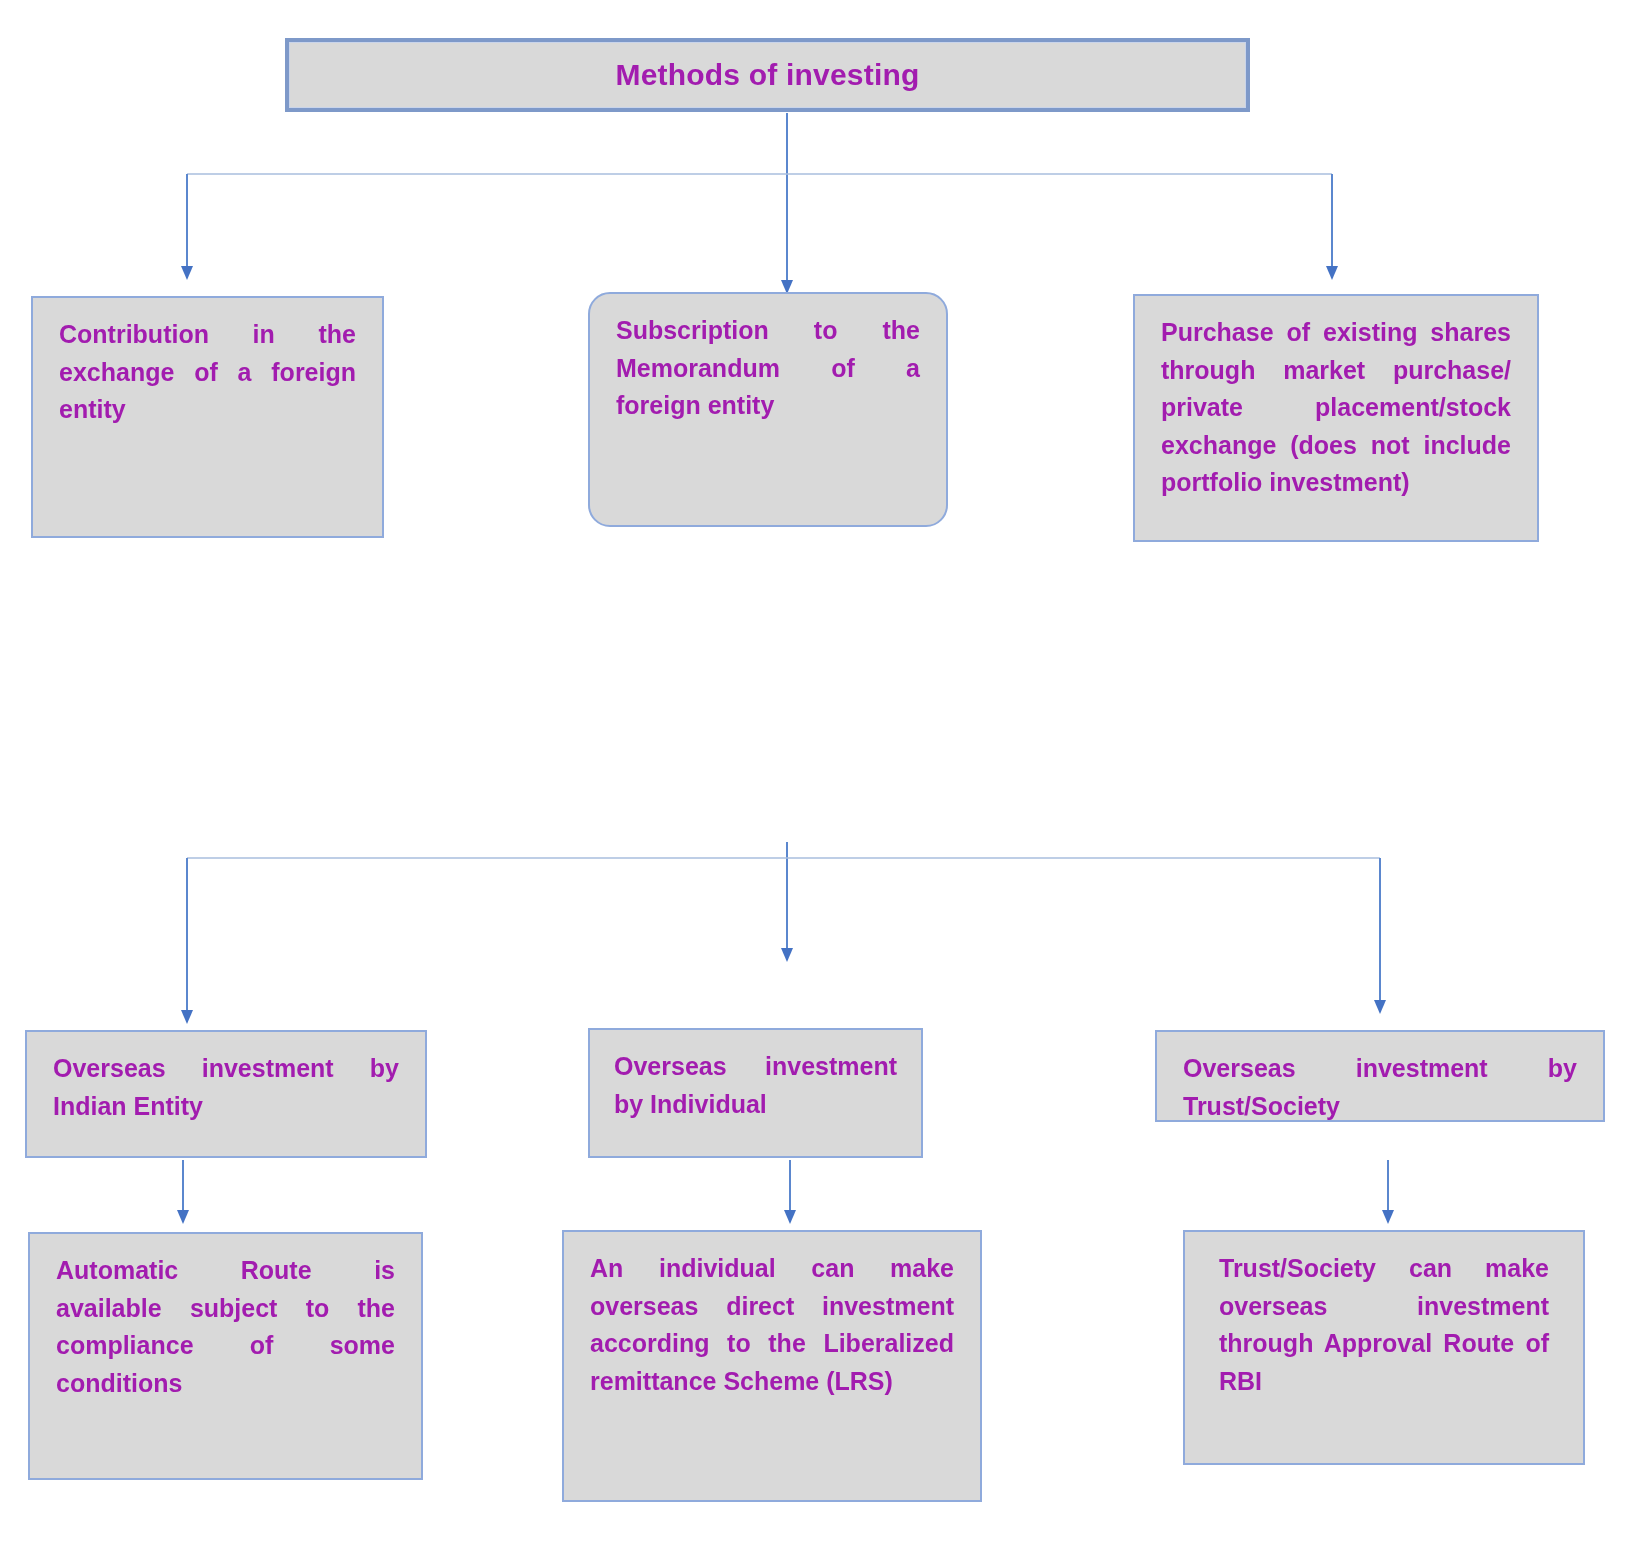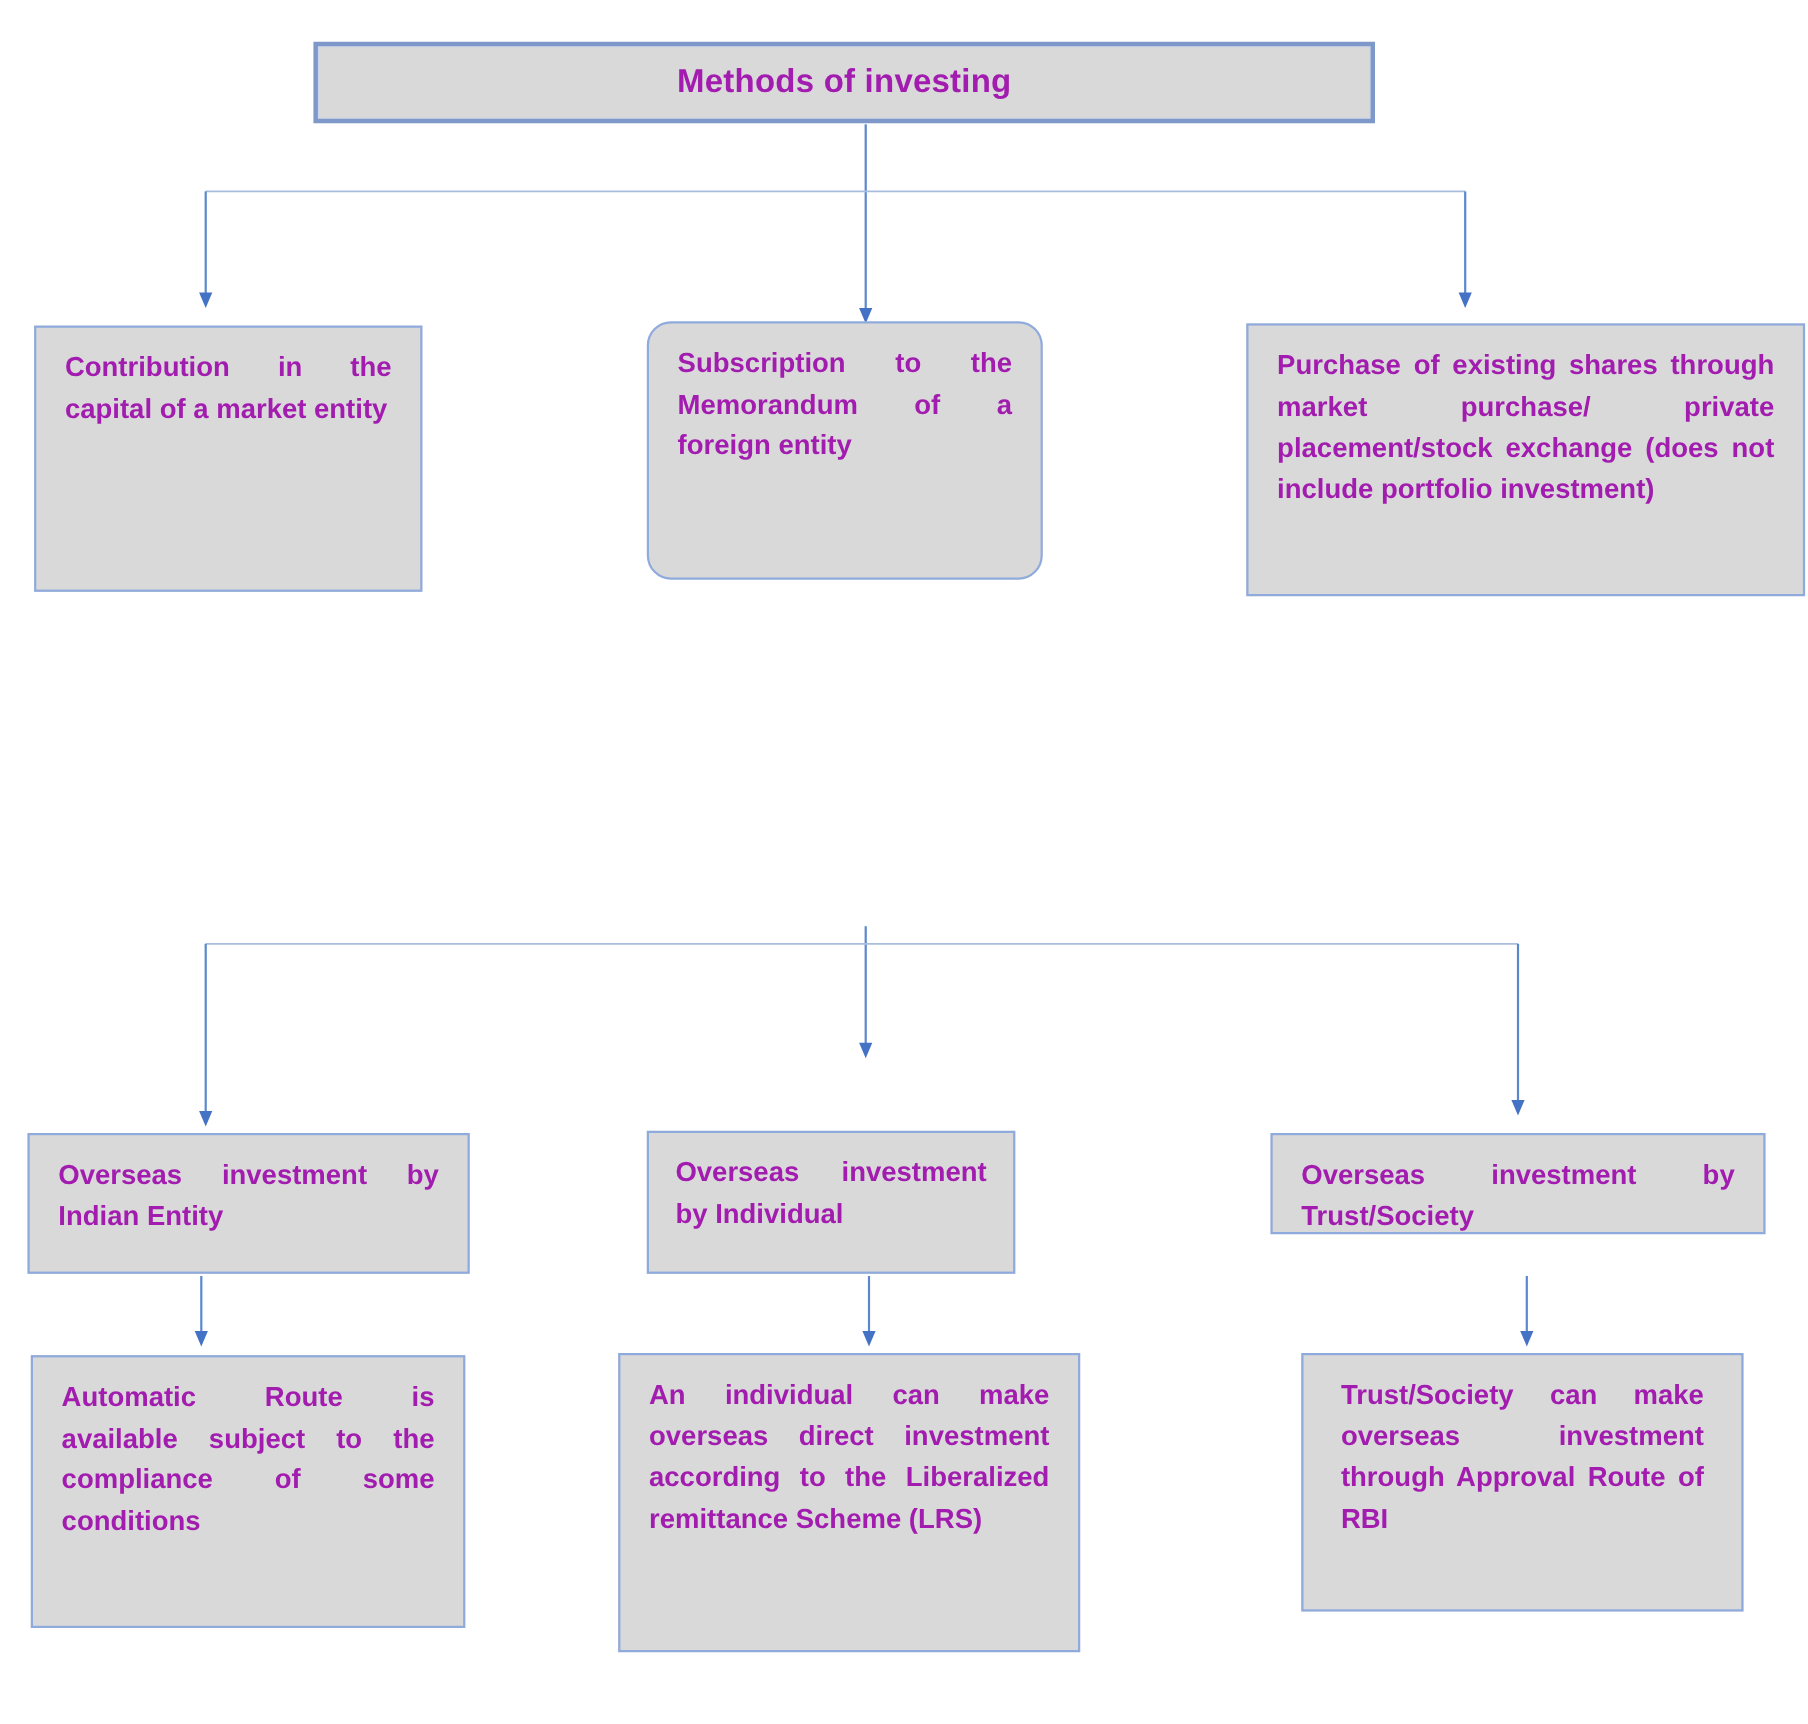--- a/index.html
+++ b/index.html
@@ -44,21 +44,21 @@
     font-size: 25px;
     line-height: 1.5;
     padding: 18px 26px;
     text-align: justify;
     hyphens: none;
   }
   
   #methods-title   { left: 285px;  top: 38px;   width: 965px; height: 74px; }
   #methods-box-1   { left: 31px;   top: 296px;  width: 353px; height: 242px; }
   #methods-box-2   { left: 588px;  top: 292px;  width: 360px; height: 235px; border-radius: 22px; }
-  #methods-box-3   { left: 1133px; top: 294px;  width: 508px; height: 248px; }
+  #methods-box-3   { left: 1133px; top: 294px;  width: 406px; height: 248px; }
   #investors-title { left: 278px;  top: 772px;  width: 942px; height: 70px; }
   #investor-box-1  { left: 25px;   top: 1030px; width: 402px; height: 128px; }
   #investor-box-2  { left: 588px;  top: 1028px; width: 335px; height: 130px; padding: 18px 24px; }
   #investor-box-3  { left: 1155px; top: 1030px; width: 450px; height: 92px; }
   #detail-box-1    { left: 28px;   top: 1232px; width: 395px; height: 248px; }
   #detail-box-2    { left: 562px;  top: 1230px; width: 420px; height: 272px; }
   #detail-box-3    { left: 1183px; top: 1230px; width: 402px; height: 235px; padding: 18px 34px; }
   .vline { stroke: #5b87ce; stroke-width: 2; }
   .hline { stroke: #a9bede; stroke-width: 1.6; }
   .ahead { fill: #4472c4; }
@@ -95,21 +95,21 @@
       <polygon class="ahead" points="177,1210 189,1210 183,1224"></polygon>
       <line class="vline" x1="790" y1="1160" x2="790" y2="1212"></line>
       <polygon class="ahead" points="784,1210 796,1210 790,1224"></polygon>
       <line class="vline" x1="1388" y1="1160" x2="1388" y2="1212"></line>
       <polygon class="ahead" points="1382,1210 1394,1210 1388,1224"></polygon>
     </g>
   </svg>
 
   <div id="methods-title" class="node header">Methods of investing</div>
 
-  <div id="methods-box-1" class="node content">Contribution in the capital of a market entity</div>
+  <div id="methods-box-1" class="node content">Contribution in the exchange of a foreign entity</div>
 
   <div id="methods-box-2" class="node content">Subscription to the Memorandum of a foreign entity</div>
 
   <div id="methods-box-3" class="node content">Purchase of existing shares through market purchase/ private placement/stock exchange (does not include portfolio investment)</div>
 
 
   <div id="investor-box-1" class="node content">Overseas investment by Indian Entity</div>
 
   <div id="investor-box-2" class="node content">Overseas investment by Individual</div>
 

